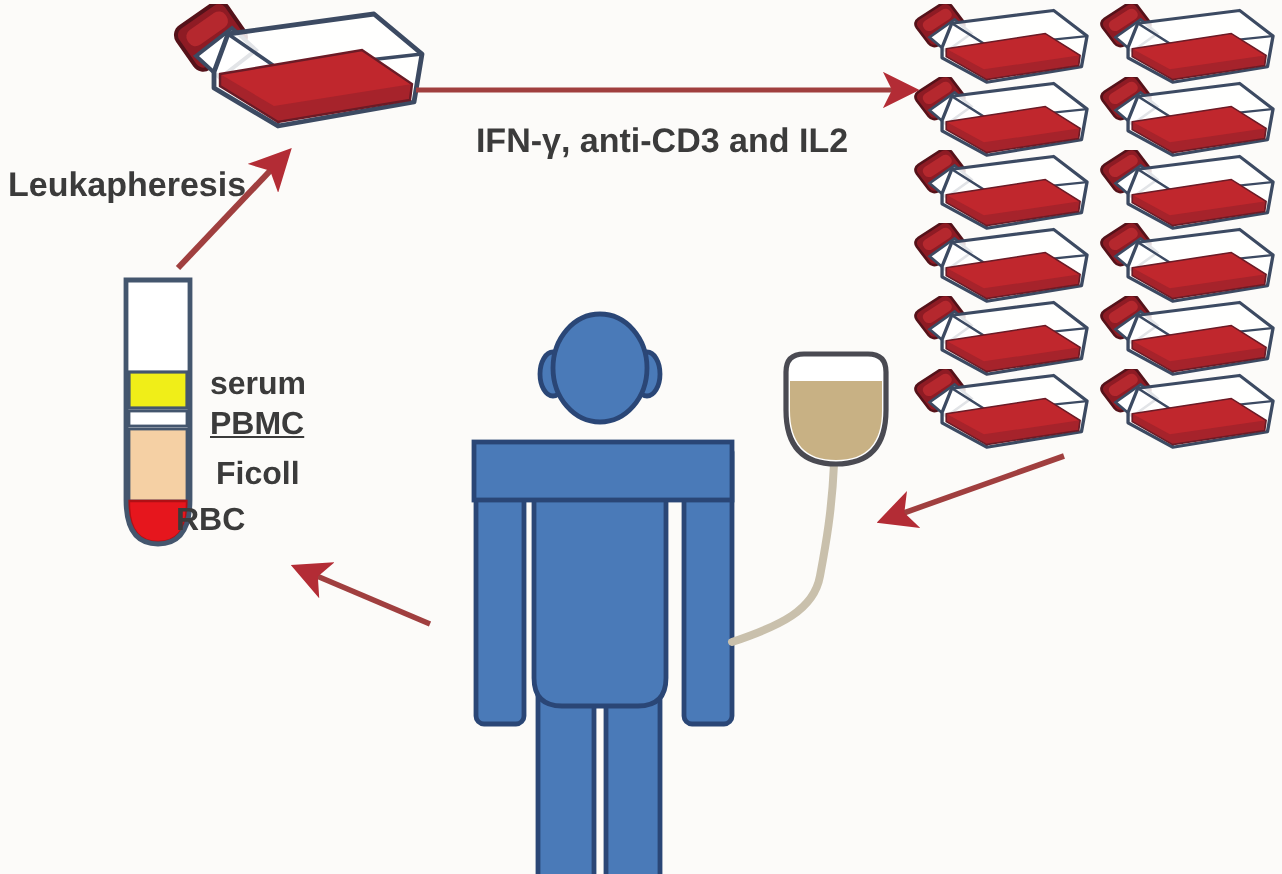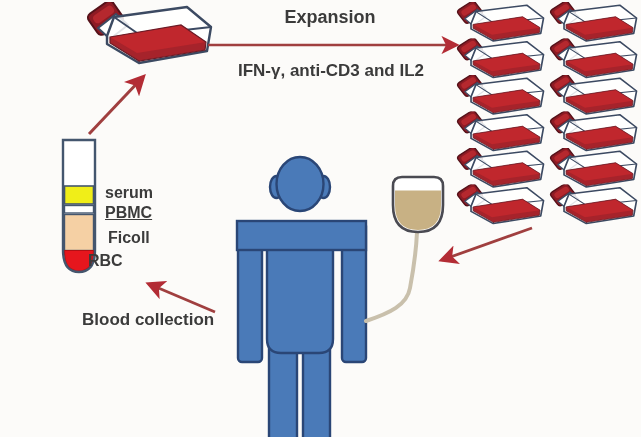--- a/index.html
+++ b/index.html
@@ -92,30 +92,29 @@
       <path d="M402 177 H434 Q443 177 443 186 V205 Q443 232 418 232 Q393 232 393 205 V186 Q393 177 402 177 Z" fill="#ffffff" stroke="#4a4a52" stroke-width="2.6"></path>
       <path d="M395 190.5 H441 V205 Q441 230 418 230 Q395 230 395 205 Z" fill="#c8b184"></path>
     </g>
 
     <line x1="89" y1="134" x2="143" y2="77" stroke="#a03f3f" stroke-width="3" marker-end="url(#ah)"></line>
     <line x1="208" y1="45" x2="456" y2="45" stroke="#a03f3f" stroke-width="2.6" marker-end="url(#ah)"></line>
     <line x1="532" y1="228" x2="442" y2="260" stroke="#a03f3f" stroke-width="2.8" marker-end="url(#ah)"></line>
     <line x1="215" y1="312" x2="149" y2="284" stroke="#a03f3f" stroke-width="2.8" marker-end="url(#ah)"></line>
   </svg>
 
+  <div class="lbl sz17" style="left:4px;top:84px;">Leukapheresis</div>
 
-  <div class="lbl sz18 center" style="left:330px;top:8px;">Expansion</div>
 
   <div class="lbl sz17 center" style="left:331px;top:62px;">IFN-γ, anti-CD3 and IL2</div>
 
 
   <div class="lbl sz16" style="left:105px;top:184px;">serum</div>
 
   <div class="lbl sz16" style="left:105px;top:204px;text-decoration:underline;">PBMC</div>
 
   <div class="lbl sz16" style="left:108px;top:229px;">Ficoll</div>
 
   <div class="lbl sz16" style="left:88px;top:252px;">RBC</div>
 
-  <div class="lbl sz17" style="left:82px;top:311px;">Blood collection</div>
 
 
 </div>
 
 </body></html>

